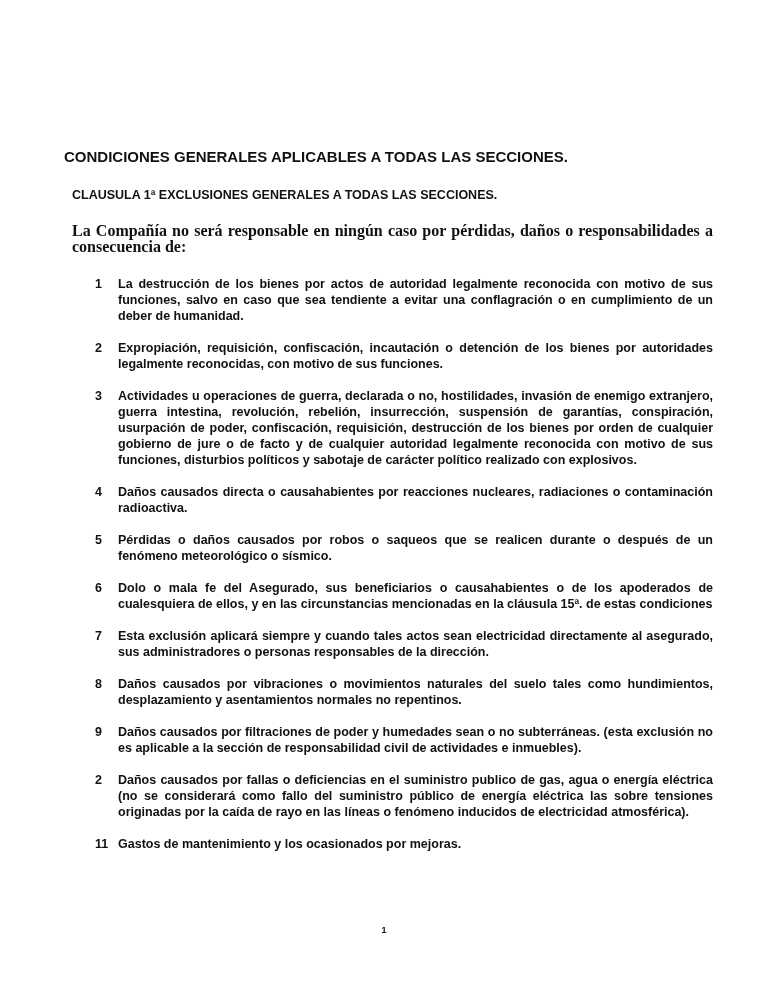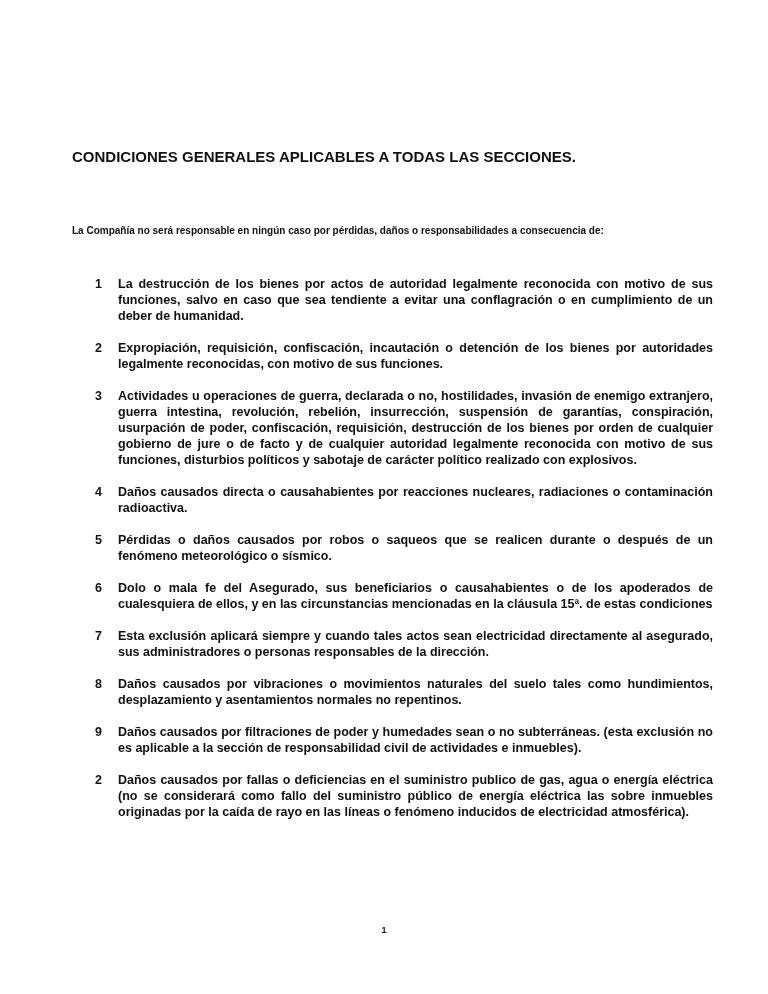--- a/index.html
+++ b/index.html
@@ -2,48 +2,49 @@
 <html><head>
 <meta charset="utf-8">
 <style>
   html, body { margin: 0; padding: 0; background: #ffffff; }
   body {
     width: 768px; height: 994px; position: relative; overflow: hidden;
     font-family: "Liberation Sans", sans-serif; color: #111111;
   }
   .page { position: absolute; left: 0; top: 0; width: 768px; height: 994px; }
   .title {
-    position: absolute; left: 72px; top: 148px; width: 640px;
+    position: absolute; left: 64px; top: 148px; width: 640px;
     font-size: 15px; font-weight: bold; letter-spacing: 0px;
   }
   .clause {
     position: absolute; left: 72px; top: 188px; width: 640px;
     font-size: 12.5px; font-weight: bold;
   }
   .intro {
     position: absolute; left: 72px; top: 223px; width: 641px;
-    font-size: 10px; font-weight: bold; line-height: 16px; text-align: justify;
+    font-size: 16px; font-weight: bold; line-height: 16px; text-align: justify; font-family: Liberation Serif, serif;
   }
   .list { position: absolute; left: 95px; top: 276px; width: 618px; }
   .item {
     display: flex; font-size: 12.5px; font-weight: bold; line-height: 16px;
     margin-bottom: 16px;
   }
   .num { width: 23px; flex: 0 0 23px; }
   .txt { flex: 1; text-align: justify; }
   .pagenum {
     position: absolute; left: 378px; top: 925px; width: 12px; text-align: center;
     font-size: 9px; font-weight: bold;
   }
 </style>
 </head>
 <body>
 
 <div class="page">
   <div class="title">CONDICIONES GENERALES APLICABLES A TODAS LAS SECCIONES.</div>
+  <div class="clause">CLAUSULA 1ª EXCLUSIONES GENERALES  A TODAS LAS SECCIONES.</div>
   <div class="intro">La Compañía no será responsable en ningún caso por pérdidas, daños o responsabilidades a consecuencia de:</div>
 
   <div class="list">
     <div class="item">
       <span class="num">1</span>
       <span class="txt">La destrucción de los bienes por actos de autoridad legalmente reconocida con motivo de sus funciones, salvo en caso que sea tendiente a evitar una conflagración o en cumplimiento de un deber de humanidad.</span>
     </div>
     <div class="item">
       <span class="num">2</span>
       <span class="txt">Expropiación, requisición, confiscación, incautación o detención de los bienes por autoridades legalmente reconocidas, con motivo de sus funciones.</span>
@@ -71,18 +72,22 @@
     <div class="item">
       <span class="num">8</span>
       <span class="txt">Daños causados por vibraciones o movimientos naturales del suelo tales como hundimientos, desplazamiento y asentamientos normales no repentinos.</span>
     </div>
     <div class="item">
       <span class="num">9</span>
       <span class="txt">Daños causados por filtraciones de poder y humedades sean o no subterráneas. (esta exclusión no es aplicable a la sección  de  responsabilidad civil de actividades  e inmuebles).</span>
     </div>
     <div class="item">
       <span class="num">2</span>
-      <span class="txt">Daños causados por fallas o deficiencias en el suministro publico de gas, agua o energía eléctrica (no se considerará como fallo del suministro público de energía eléctrica  las sobre inmuebles originadas por la caída de rayo en las líneas o fenómeno inducidos de electricidad atmosférica).</span>
+      <span class="txt">Daños causados por fallas o deficiencias en el suministro publico de gas, agua o energía eléctrica (no se considerará como fallo del suministro público de energía eléctrica  las sobre tensiones originadas por la caída de rayo en las líneas o fenómeno inducidos de electricidad atmosférica).</span>
+    </div>
+    <div class="item">
+      <span class="num">11</span>
+      <span class="txt">Gastos de mantenimiento y los ocasionados por mejoras.</span>
     </div>
   </div>
 
   <div class="pagenum">1</div>
 </div>
 
 </body></html>

